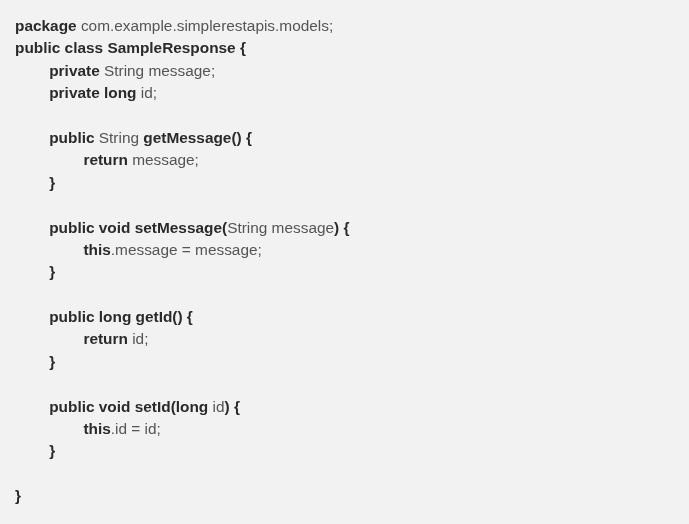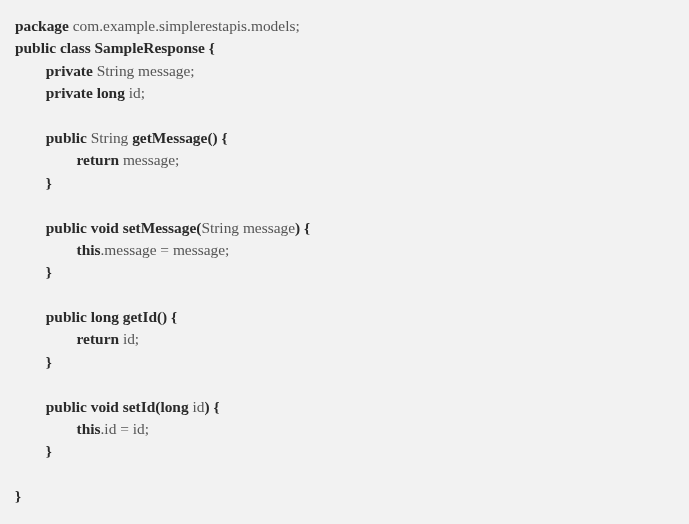--- a/index.html
+++ b/index.html
@@ -9,21 +9,21 @@
     }
     .code-block {
       position: absolute; left: 0; top: 0;
       width: 689px; height: 524px;
       background: #f2f2f2;
       box-sizing: border-box;
       padding: 15px 0 0 15px;
     }
     pre.code {
       margin: 0;
-      font-family: Liberation Serif, serif;
+      font-family: Liberation Sans, sans-serif;
       font-size: 15.4px;
       line-height: 22.4px;
       color: #4f4f4f;
       white-space: pre;
     }
     .line { display: block; height: 22.4px; }
     .kw { font-weight: bold; color: #2a2a2a; }
     .tx { color: #555555; }
   </style>
 </head>

